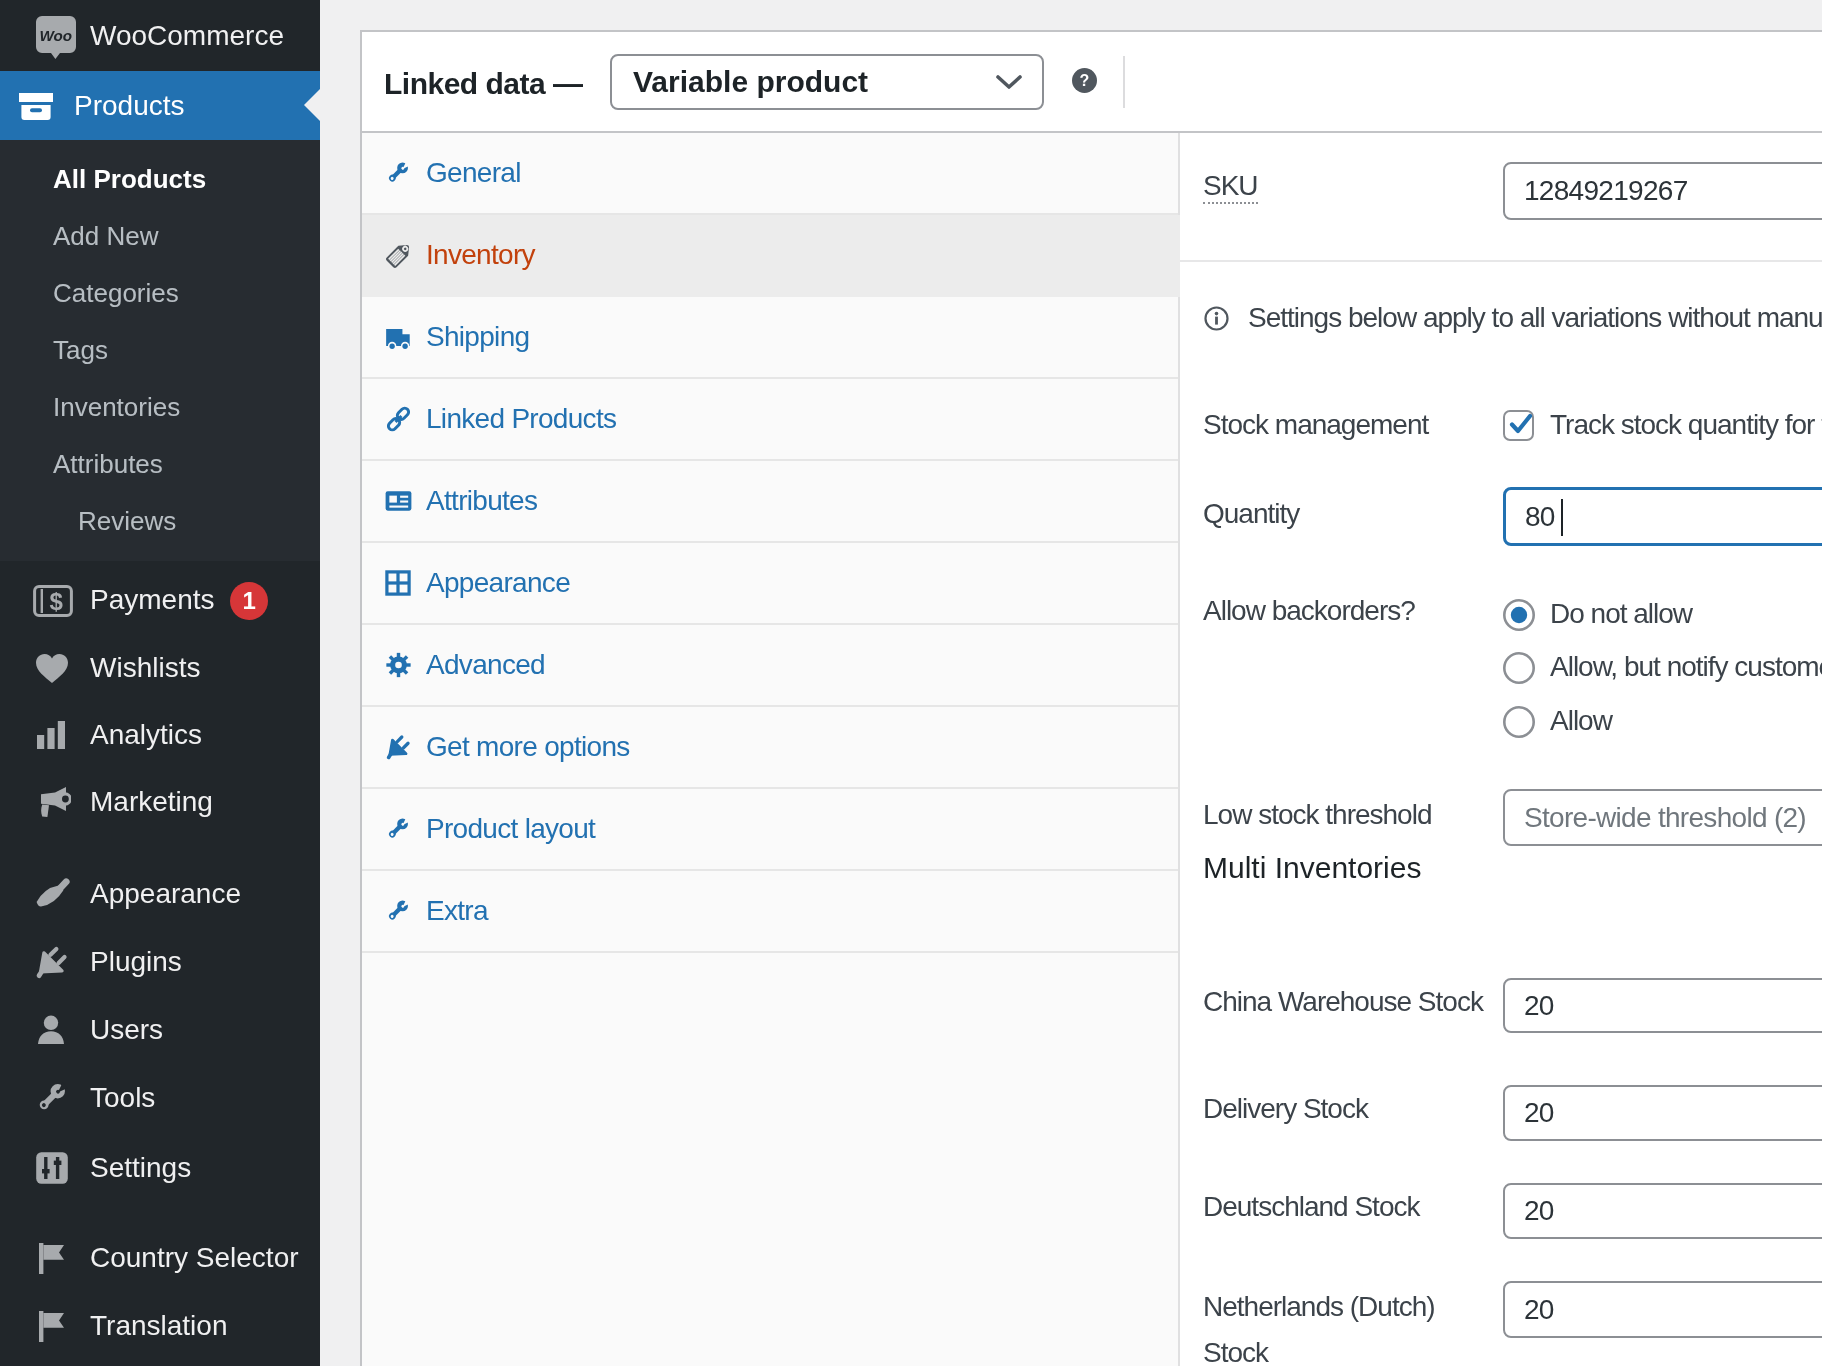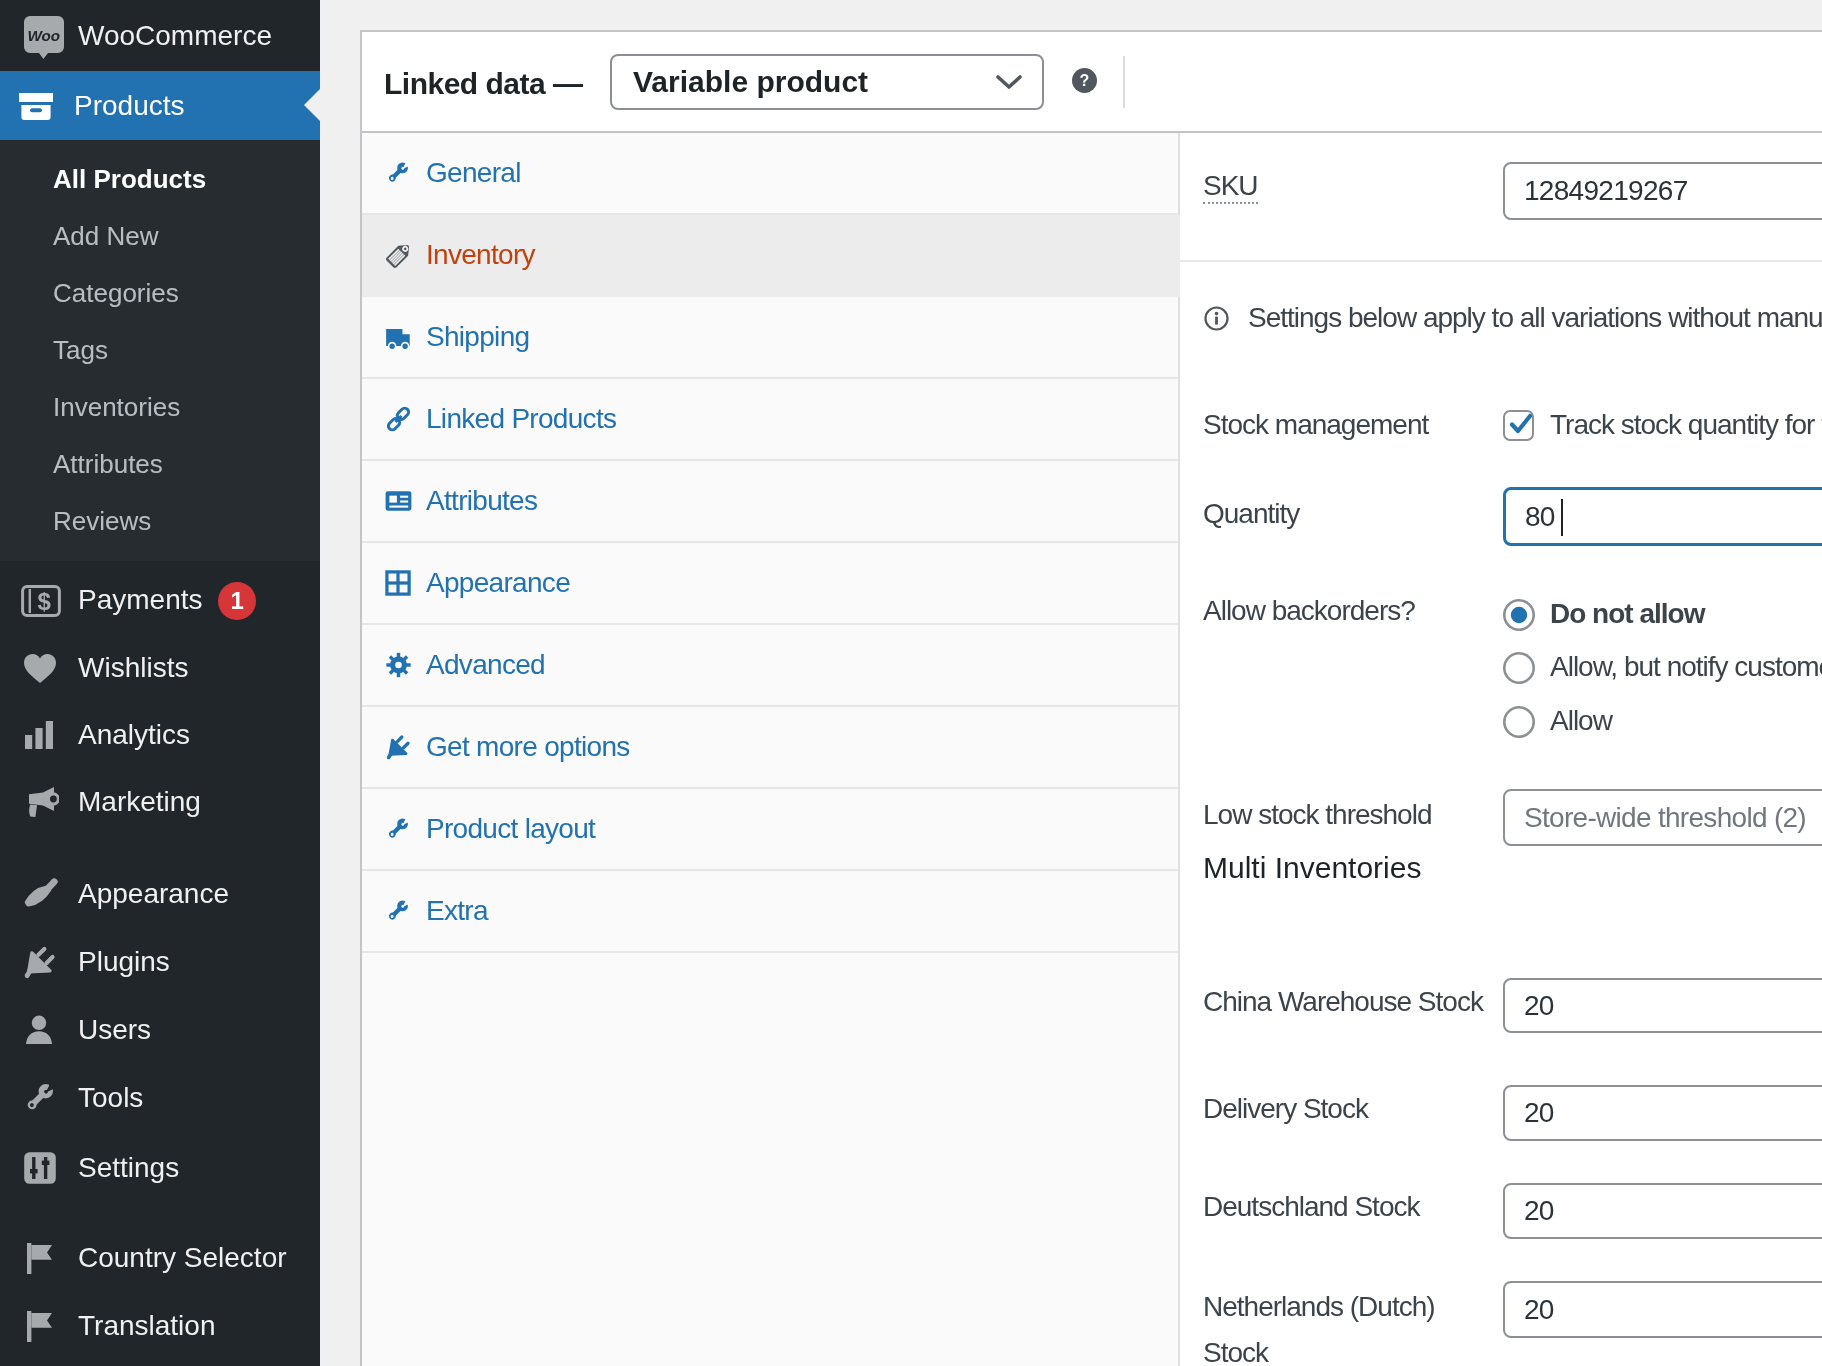--- a/index.html
+++ b/index.html
@@ -1,21 +1,21 @@
 <!DOCTYPE html>
 <html><head>
 <meta charset="utf-8">
 <style>
   * { margin:0; padding:0; box-sizing:border-box; }
   html,body { width:1822px; height:1366px; overflow:hidden; }
   body { font-family:"Liberation Sans", sans-serif; background:#f0f0f1; position:relative; }
   
   #sidebar { position:absolute; left:0; top:0; width:320px; height:1366px; background:#21262a; }
   #submenu { position:absolute; left:0; top:140px; width:320px; height:421px; background:#272c31; }
-  .mitem { position:absolute; left:4px; width:320px; height:68px; color:#f0f0f1; font-size:28px; }
+  .mitem { position:absolute; left:16px; width:320px; height:68px; color:#f0f0f1; font-size:28px; }
   .mitem .txt { position:absolute; left:74px; top:50%; transform:translateY(-50%); white-space:nowrap; }
   .mitem svg { position:absolute; left:17px; top:50%; transform:translateY(-50%); }
   .sub { position:absolute; left:53px; width:260px; height:57px; line-height:57px; font-size:26px; color:rgba(240,246,252,.72); white-space:nowrap; }
   #prodItem { position:absolute; left:0; top:71px; width:320px; height:69px; background:#2271b1; }
   #prodItem .txt { position:absolute; left:74px; top:50%; transform:translateY(-50%); font-size:28px; color:#fff; }
   #arrow { position:absolute; left:288px; top:89px; width:0; height:0; border:16px solid transparent; border-right:16px solid #f0f0f1; }
   .badge { display:inline-block; background:#d63638; color:#fff; border-radius:50%; width:38px; height:38px; line-height:38px; text-align:center; font-size:24px; font-weight:bold; }
   
   #panel { position:absolute; left:360px; top:30px; width:1470px; height:1345px; background:#fff; border:2px solid #c3c4c7; border-right:none; border-bottom:none; }
   #pheadborder { position:absolute; left:360px; top:131px; width:1462px; height:2px; background:#c3c4c7; }
@@ -60,21 +60,21 @@
   <span class="txt">Products</span>
 </div>
 <div id="arrow"></div>
 
 <div class="sub" style="top:151px; color:#fff; font-weight:bold;">All Products</div>
 <div class="sub" style="top:208px;">Add New</div>
 <div class="sub" style="top:265px;">Categories</div>
 <div class="sub" style="top:322px;">Tags</div>
 <div class="sub" style="top:379px;">Inventories</div>
 <div class="sub" style="top:436px;">Attributes</div>
-<div class="sub" style="top:493px;">Reviews</div>
+<div class="sub" style="top:493px;margin-left:25px;">Reviews</div>
 
 <div class="mitem" style="top:567px;">
   <svg width="40" height="32" viewBox="0 0 20 16">
     <rect x="0.8" y="0.8" width="18.4" height="14.4" rx="2.2" fill="none" stroke="#a7aaad" stroke-width="1.5"></rect>
     <line x1="4.4" y1="2" x2="4.4" y2="14" stroke="#a7aaad" stroke-width="1.2"></line>
     <text x="11.6" y="12.6" font-size="12" font-weight="bold" fill="#a7aaad" text-anchor="middle">$</text>
   </svg>
   <span class="txt">Payments&nbsp;&nbsp;<span class="badge">1</span></span>
 </div>
 <div class="mitem" style="top:634px;">
@@ -335,21 +335,21 @@
   <div class="finput" style="top:487px; height:59px; border:3px solid #2271b1;">
       <span class="v">80</span>
       <span style="position:absolute; left:55px; top:9px; width:2px; height:37px; background:#1d2327;"></span>
     </div>
 
   <div class="flabel" style="top:611px;">Allow backorders?</div>
   <svg style="position:absolute; left:1502px; top:598px;" width="34" height="34" viewBox="0 0 34 34">
     <circle cx="17" cy="17" r="14.7" fill="#fff" stroke="#8c8f94" stroke-width="2.6"></circle>
     <circle cx="17" cy="17" r="8.2" fill="#2271b1"></circle>
   </svg>
-  <div class="opt" style="top:614px;font-weight:bold;">Do not allow</div>
+  <div class="opt" style="top:614px;">Do not allow</div>
   <svg style="position:absolute; left:1502px; top:651px;" width="34" height="34" viewBox="0 0 34 34">
     <circle cx="17" cy="17" r="14.7" fill="#fff" stroke="#8c8f94" stroke-width="2.6"></circle>
   </svg>
   <div class="opt" style="top:667px;">Allow, but notify customer</div>
   <svg style="position:absolute; left:1502px; top:705px;" width="34" height="34" viewBox="0 0 34 34">
     <circle cx="17" cy="17" r="14.7" fill="#fff" stroke="#8c8f94" stroke-width="2.6"></circle>
   </svg>
   <div class="opt" style="top:721px;">Allow</div>
 
   <div class="flabel" style="top:815px;">Low stock threshold</div>

